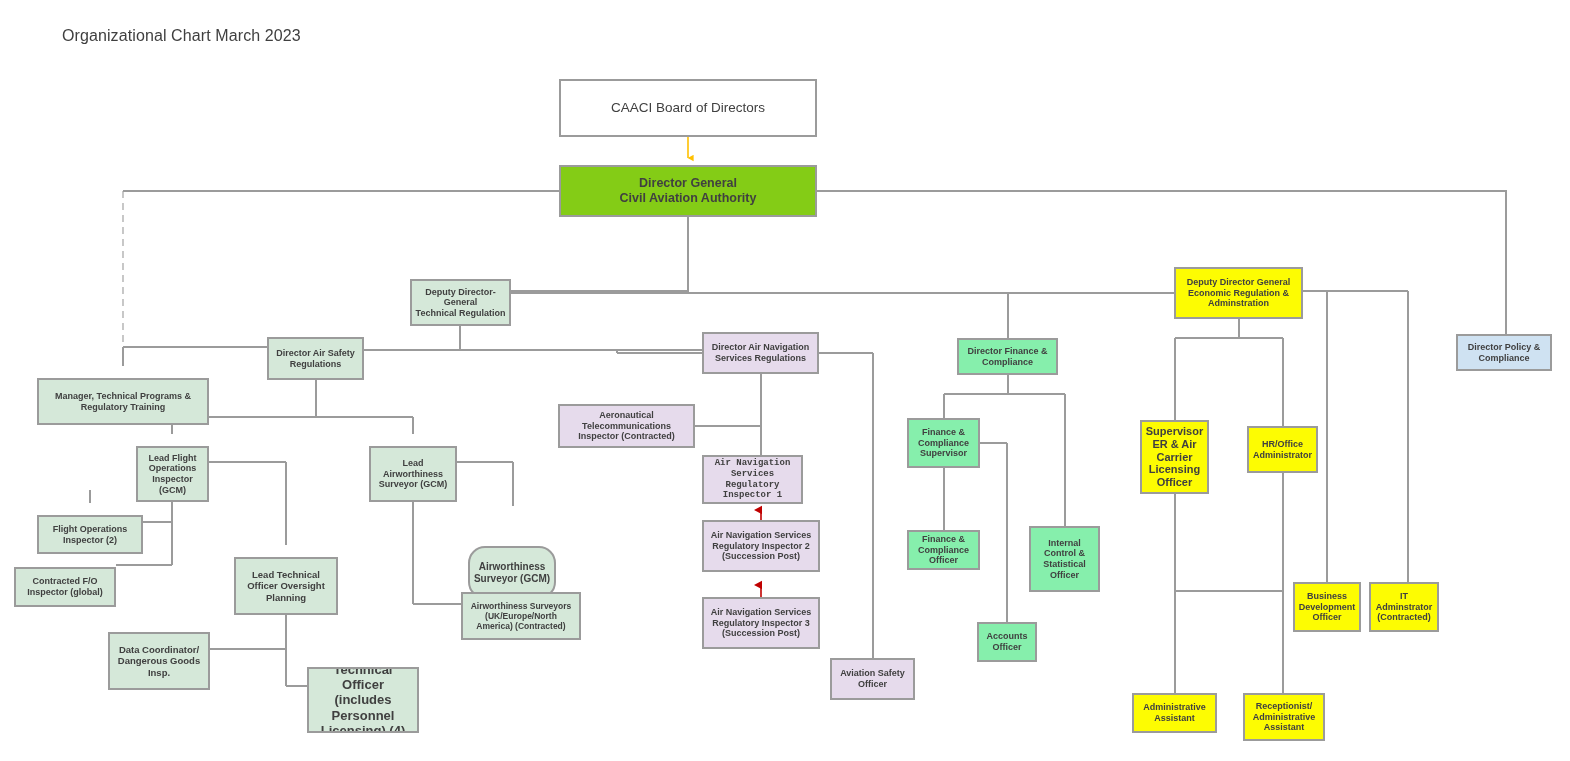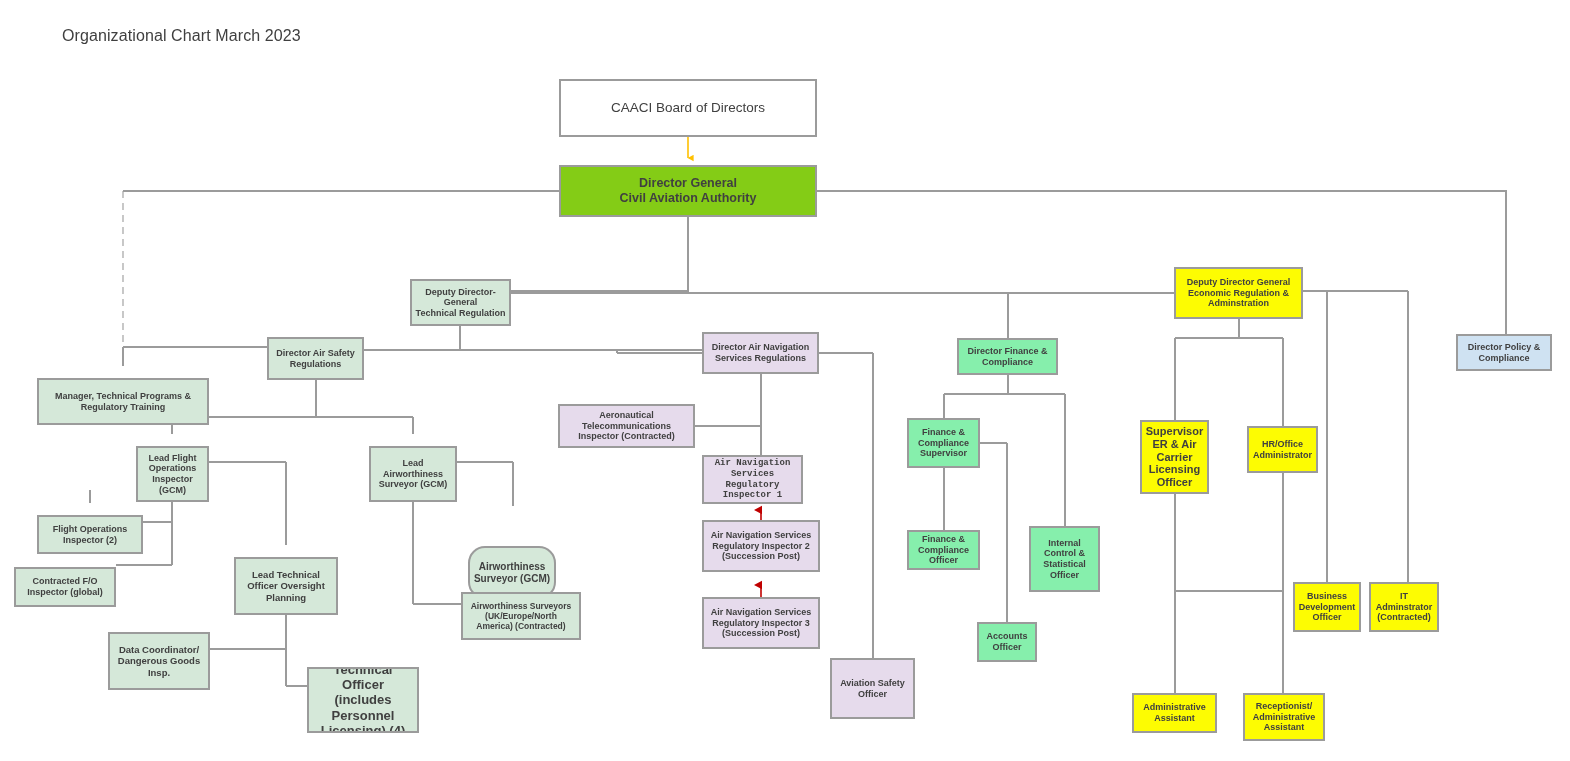--- a/index.html
+++ b/index.html
@@ -201,21 +201,21 @@
       </div>
       <div class="node c-purple" style="left: 702px; top: 455px; width: 101px; height: 49px; font-size: 9px; font-family: Liberation Mono, monospace;">
         <span class="lbl">Air Navigation Services Regulatory Inspector 1</span>
       </div>
       <div class="node c-purple" style="left: 702px; top: 520px; width: 118px; height: 52px; font-size: 9px;">
         <span class="lbl">Air Navigation Services Regulatory Inspector 2 (Succession Post)</span>
       </div>
       <div class="node c-purple" style="left: 702px; top: 597px; width: 118px; height: 52px; font-size: 9px;">
         <span class="lbl">Air Navigation Services Regulatory Inspector 3 (Succession Post)</span>
       </div>
-      <div class="node c-purple" style="left: 830px; top: 658px; width: 85px; height: 61px; font-size: 9px;">
+      <div class="node c-purple" style="left: 830px; top: 658px; width: 85px; height: 42px; font-size: 9px;">
         <span class="lbl">Aviation Safety Officer</span>
       </div>
       <div class="node c-orange" style="left: 957px; top: 338px; width: 101px; height: 37px; font-size: 9px;">
         <span class="lbl">Director Finance &amp; Compliance</span>
       </div>
       <div class="node c-orange" style="left: 907px; top: 418px; width: 73px; height: 50px; font-size: 9px;">
         <span class="lbl">Finance &amp; Compliance Supervisor</span>
       </div>
       <div class="node c-orange" style="left: 907px; top: 530px; width: 73px; height: 40px; font-size: 9px;">
         <span class="lbl">Finance &amp; Compliance Officer</span>

